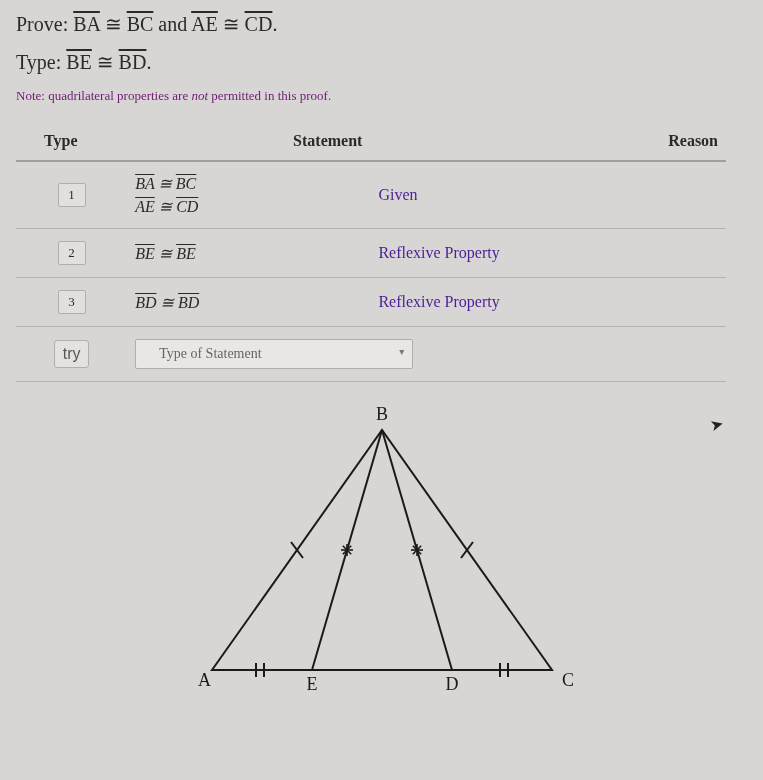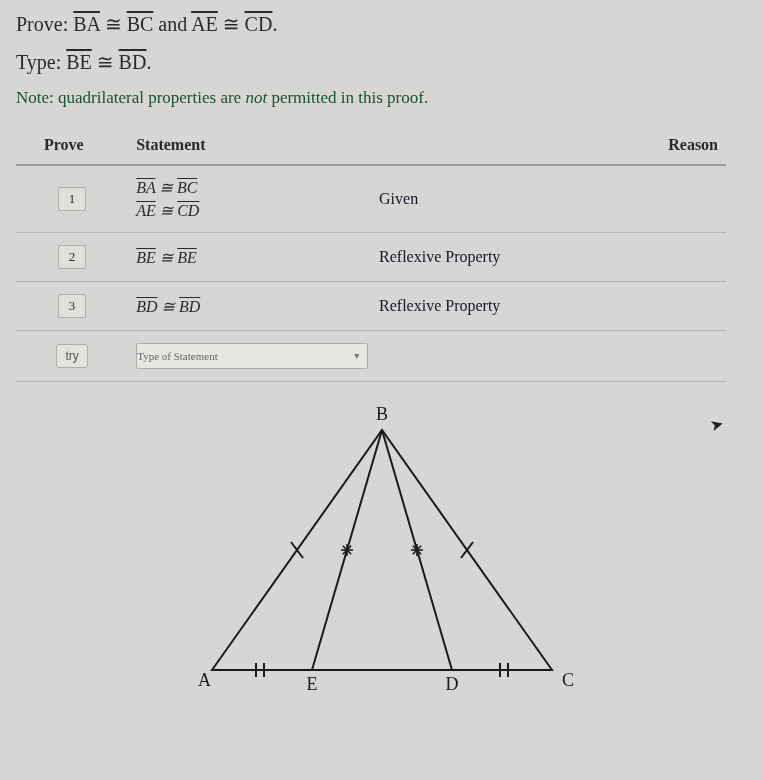--- a/index.html
+++ b/index.html
@@ -12,41 +12,41 @@
     box-sizing: border-box;
   }
   .line {
     font-size: 20px;
     margin-bottom: 14px;
   }
   .overline {
     text-decoration: overline;
   }
   .note {
-    font-size: 17px;
-    color: #14532d;
+    font-size: 13px;
+    color: #701a75;
     margin-bottom: 18px;
   }
   .note .em { font-style: italic; }
   table.proof {
     border-collapse: collapse;
     width: 710px;
     margin-bottom: 10px;
   }
   table.proof th {
     text-align: left;
     font-family: Georgia, serif;
     font-weight: bold;
     font-size: 16px;
     padding: 10px 8px 10px 8px;
     border-bottom: 2px solid #9f9f9c;
     color: #2a2a2a;
   }
   table.proof th.step-h { width: 80px; padding-left: 28px; }
-  table.proof th.stmt-h { width: 240px; text-align: left; }
+  table.proof th.stmt-h { width: 240px; text-align: right; }
   table.proof th.reason-h { width: 350px; padding-left: 20px; text-align: right; }
   table.proof td {
     padding: 12px 8px;
     border-bottom: 1px solid #b5b4b0;
     font-size: 16px;
     vertical-align: middle;
   }
   td.step-cell { text-align: center; }
   .step-num {
     display: inline-block;
@@ -58,40 +58,40 @@
     font-size: 13px;
     text-align: center;
     border-radius: 2px;
   }
   td.stmt-cell {
     text-align: left;
     font-style: italic;
     font-family: Georgia, serif;
   }
   td.stmt-cell .row2 { display:block; margin-top:4px; }
-  td.reason-cell { padding-left: 20px; color: #0f172a; }
+  td.reason-cell { padding-left: 20px; color: #4c1d95; }
   .try-row td { border-bottom: none; padding-top: 8px; }
   .try-btn {
     display: inline-block;
     padding: 4px 8px;
     border: 1px solid #b0afab;
     background: #e4e2de;
-    font-size: 12px;
+    font-size: 16px;
     border-radius: 3px;
     font-family: Arial, sans-serif;
     color: #555;
     text-align: right;
   }
   .type-select {
     display: inline-block;
     width: 230px;
-    padding: 6px 0;
+    padding: 6px 23px;
     border: 1px solid #b0afab;
     background: #e9e7e3;
-    font-size: 11px;
+    font-size: 14px;
     font-family: Georgia, serif;
     color: #666;
     position: relative;
     border-radius: 2px;
   }
   .type-select:after {
     content: "▾";
     position: absolute;
     right: 8px;
     top: 6px;
@@ -130,21 +130,21 @@
   <span class="overline">BE</span><span> ≅ </span><span class="overline">BD</span><span>.</span>
 </div>
 
 <div class="note">
   <span>Note: quadrilateral properties are </span><span class="em">not</span><span> permitted in this proof.</span>
 </div>
 
 <table class="proof">
   <thead>
     <tr>
-      <th class="step-h">Prove</th>
+      <th class="step-h">Type</th>
       <th class="stmt-h">Statement</th>
       <th class="reason-h">Reason</th>
     </tr>
   </thead>
   <tbody>
     <tr>
       <td class="step-cell"><span class="step-num">1</span></td>
       <td class="stmt-cell">
         <span><span class="overline">BA</span><span> ≅ </span><span class="overline">BC</span></span>
         <span class="row2"><span class="overline">AE</span><span> ≅ </span><span class="overline">CD</span></span>

